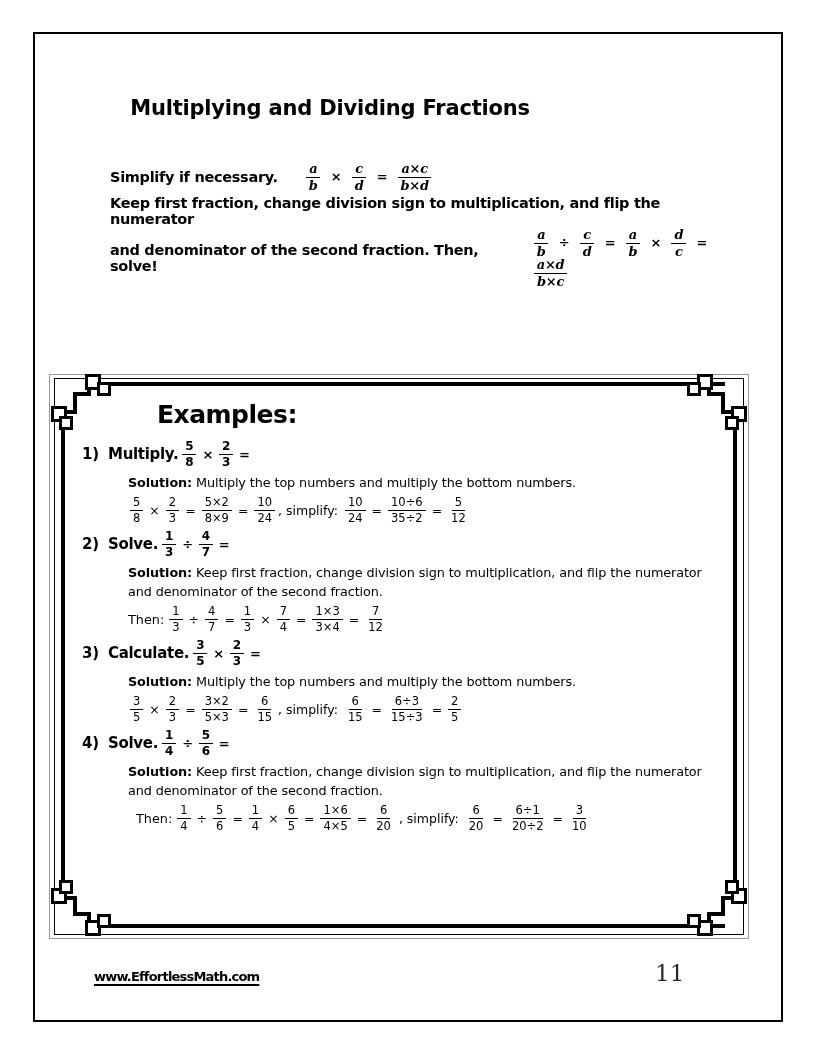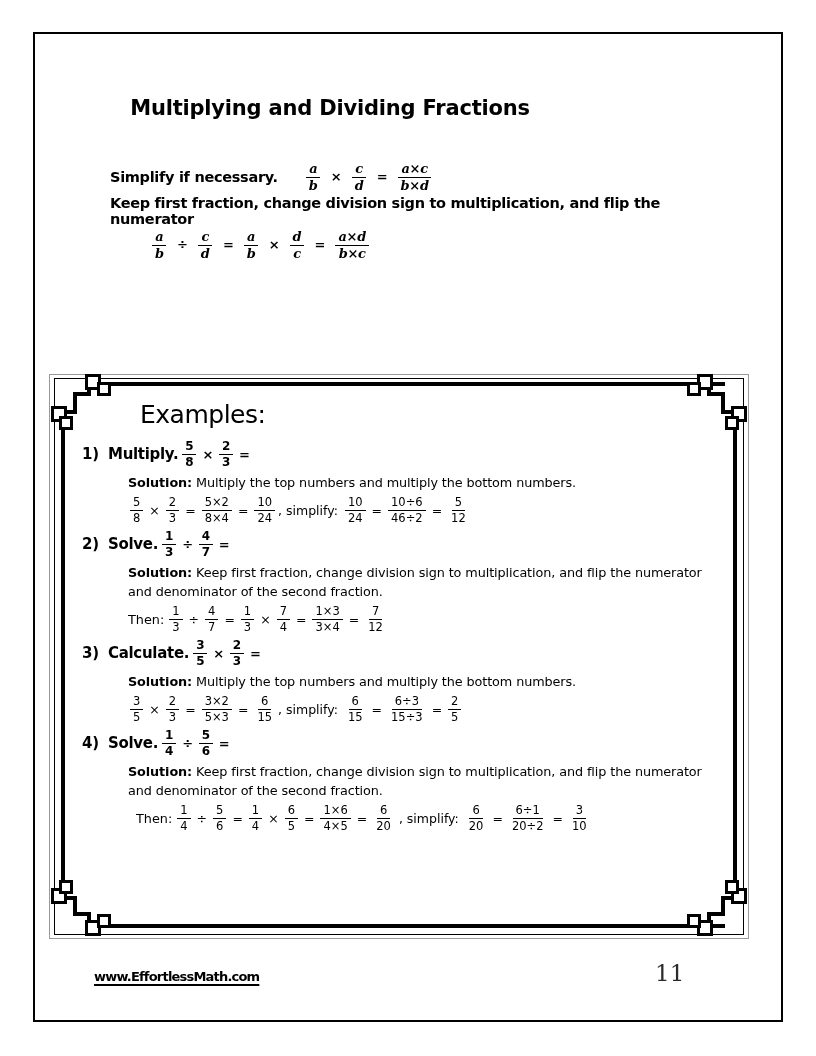--- a/index.html
+++ b/index.html
@@ -140,23 +140,23 @@
   
   #examples {
     position: absolute;
     left: 82px;
     top: 400px;
     width: 660px;
   }
   #examples-title {
     font-family: "DejaVu Sans", sans-serif;
     font-size: 25px;
-    font-weight: 400;
+    font-weight: 700;
     letter-spacing: -0.5px;
-    margin-left: 58px;
+    margin-left: 75px;
     margin-bottom: 8px;
   }
   .problem { margin-bottom: 2px; }
   .prob-head {
     display: flex;
     align-items: center;
     font-family: "DejaVu Sans", sans-serif;
     font-size: 15px;
     font-weight: 600;
     letter-spacing: -0.3px;
@@ -235,20 +235,21 @@
       </span>
     </span>
   </div>
 
 
   <div class="note-line2">
     <span>Keep first fraction, change division sign to multiplication, and flip the numerator</span>
   </div>
 
   <div class="note-line2">
+    <span>and denominator of the second fraction. Then, solve!</span>
     <span class="gap-md"></span>
     <span class="mathf">
       <span class="frac">
         <span class="num">a</span>
         <span class="den">b</span>
       </span>
       <span class="op eq-op">÷</span>
       <span class="frac">
         <span class="num">c</span>
         <span class="den">d</span>
@@ -363,36 +364,36 @@
           <span class="den">8</span>
         </span>
         <span class="eq-op">×</span>
         <span class="frac">
           <span class="num">2</span>
           <span class="den">3</span>
         </span>
         <span class="eq-op">=</span>
         <span class="frac">
           <span class="num">5×2</span>
-          <span class="den">8×4</span>
+          <span class="den">8×9</span>
         </span>
         <span class="eq-op">=</span>
         <span class="frac">
           <span class="num">10</span>
           <span class="den">24</span>
         </span>
         <span style="margin:0 5px 0 1px;">, simplify:</span>
         <span class="frac">
           <span class="num">10</span>
           <span class="den">24</span>
         </span>
         <span class="eq-op">=</span>
         <span class="frac">
           <span class="num">10÷6</span>
-          <span class="den">46÷2</span>
+          <span class="den">35÷2</span>
         </span>
         <span class="eq-op">=</span>
         <span class="frac">
           <span class="num">5</span>
           <span class="den">12</span>
         </span>
       </div>
     </div>
   </div>
 

